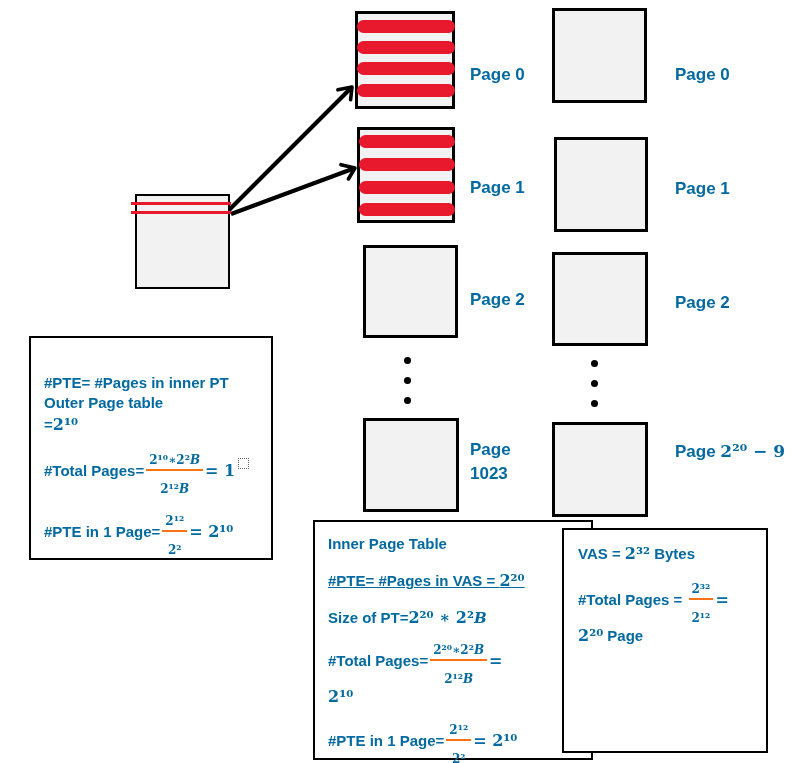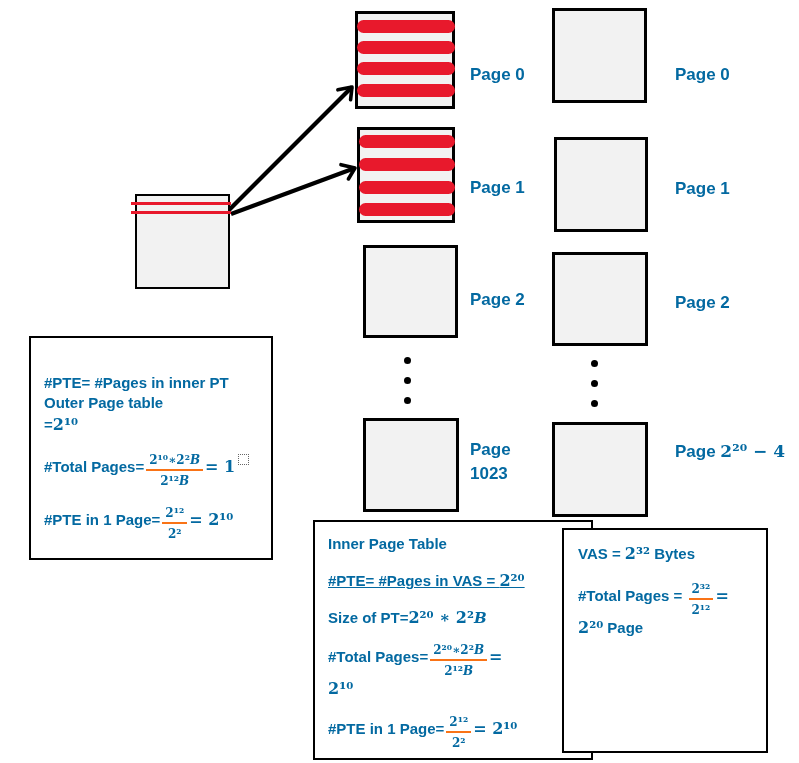--- a/index.html
+++ b/index.html
@@ -26,21 +26,21 @@
         font-weight:700;font-size:15px;line-height:20px;}
   .note .pad{padding:12px 13px;}
   .nline{display:block;white-space:nowrap;}
 
   
   .m{font-family:"DejaVu Serif",serif;font-weight:700;font-size:16px;}
   .mi{font-family:"DejaVu Serif",serif;font-weight:700;font-style:italic;}
   .frac{display:inline-block;vertical-align:middle;position:relative;top:2px;
         font-family:"DejaVu Serif",serif;font-weight:700;font-size:12px;line-height:13px;text-align:center;margin:0 2px;}
   .frac .fnum{display:block;border-bottom:2px solid #f97316;padding:1px 3px 2px 3px;}
-  .frac .fden{display:block;padding:4px 3px 0 3px;}
+  .frac .fden{display:block;padding:12px 3px 0 3px;}
   .supbox{display:inline-block;width:9px;height:9px;border:1px dotted #666;vertical-align:7px;margin-left:3px;}
 
   .arrows{position:absolute;left:0;top:0;}
 </style>
 </head>
 <body>
 
 <div class="canvas">
 
   <svg class="arrows" width="799" height="763" viewBox="0 0 799 763">
@@ -98,21 +98,21 @@
   <div class="plabel" style="left:675px;top:291px;">Page 2</div>
 
   <div class="dotcol" style="left:591px;top:360px;">
     <span class="dot"></span>
     <span class="dot"></span>
     <span class="dot"></span>
   </div>
 
   <div class="pagebox" style="left:552px;top:422px;width:96px;height:95px;"></div>
   <div class="plabel" style="left:675px;top:439px;">
-    <span>Page </span><span class="m" style="font-size:17px;">2²⁰ − 4</span>
+    <span>Page </span><span class="m" style="font-size:17px;">2²⁰ − 9</span>
   </div>
 
   <div class="note" style="left:29px;top:336px;width:244px;height:224px;">
     <div class="pad">
       <span class="nline" style="margin-top:23px;">#PTE= #Pages in inner PT</span>
       <span class="nline">Outer Page table</span>
       <span class="nline" style="margin-top:2px;">
         <span>=</span><span class="m">2¹⁰</span>
       </span>
       <span class="nline" style="margin-top:16px;">

